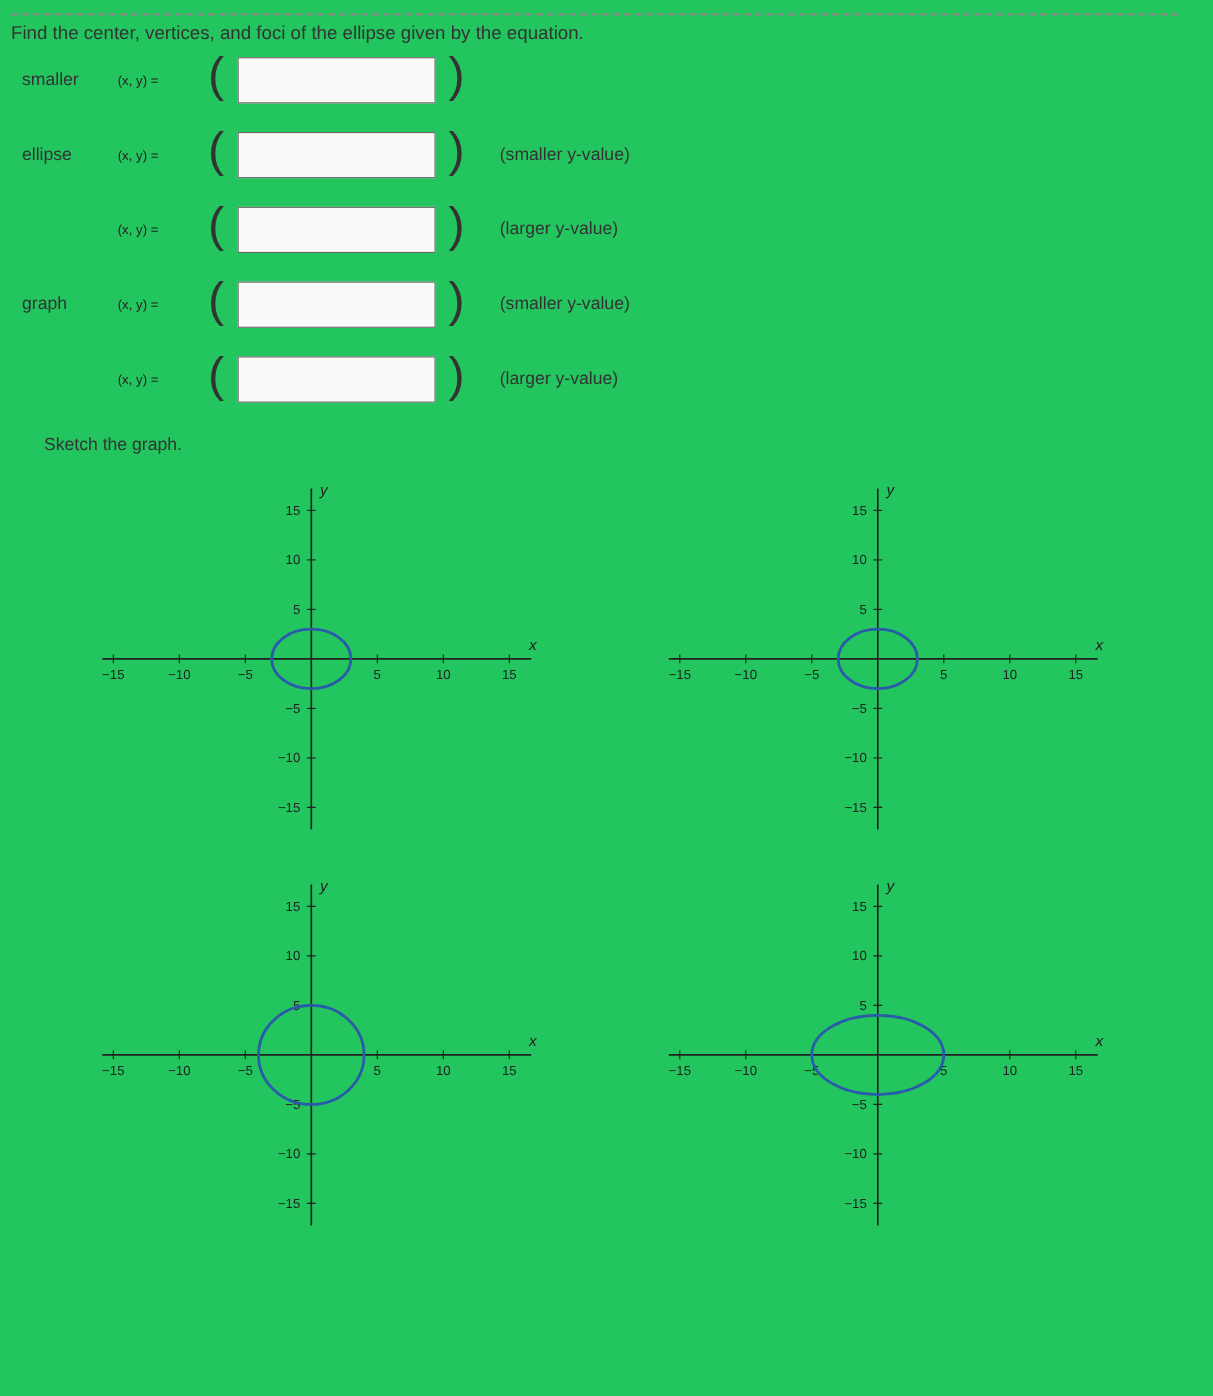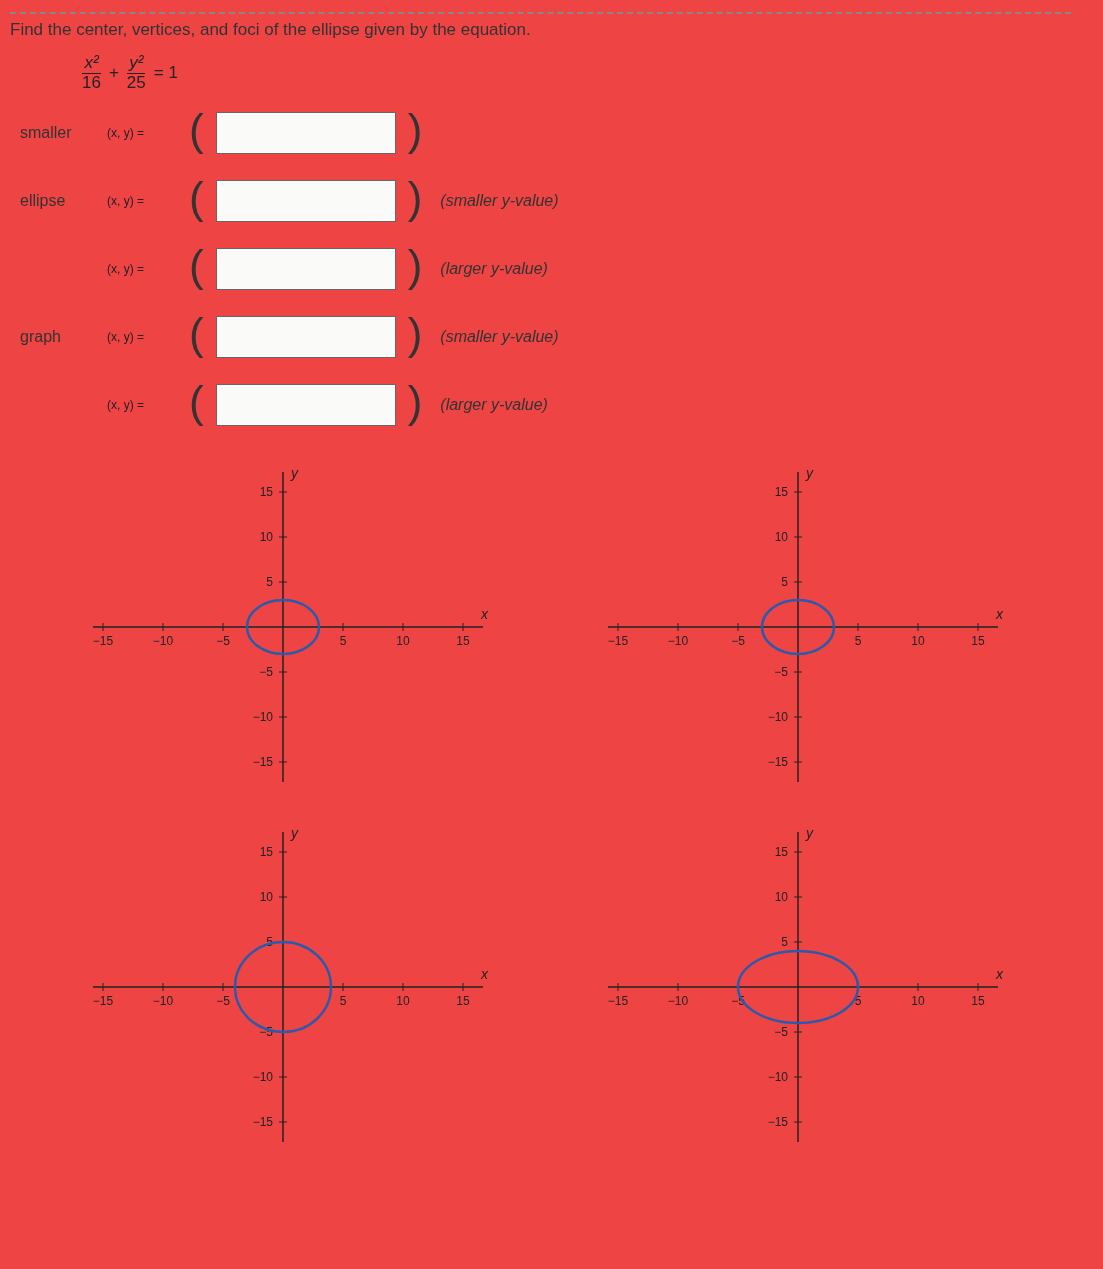--- a/index.html
+++ b/index.html
@@ -4,21 +4,21 @@
 <style>
   * { box-sizing: border-box; margin: 0; padding: 0; }
   body {
     font-family: Arial, Helvetica, sans-serif;
     background: #f0f0ed;
     color: #222;
     padding: 0;
     width: 1103px;
   }
   .page {
-    background: #ef4444;
+    background: #22c55e;
     padding: 12px 32px 20px 10px;
     min-height: 1269px;
   }
   .dashed-top {
     border-top: 2px dashed #888;
     margin-bottom: 6px;
   }
   .instruction {
     font-size: 17px;
     color: #333;
@@ -68,22 +68,21 @@
     display: inline-block;
     width: 180px;
     height: 42px;
     border: 1.5px solid #666;
     background: #fafaf8;
     vertical-align: middle;
   }
   .hint {
     font-size: 16px;
     color: #333;
-    margin-left: 6px;
-    font-style: italic;
+    margin-left: 20px;
   }
   .sketch-label {
     font-size: 16px;
     color: #333;
     margin: 30px 0 10px 30px;
   }
   .graphs {
     display: grid;
     grid-template-columns: 1fr 1fr;
     gap: 10px;
@@ -103,32 +102,20 @@
   .axis-label { font-size: 14px; fill: #222; font-style: italic; }
   .circle { fill: none; stroke: #2a5aaa; stroke-width: 2.5; }
 </style>
 </head>
 <body>
 
 <div class="page">
   <div class="dashed-top"></div>
   <div class="instruction">Find the center, vertices, and foci of the ellipse given by the equation.</div>
 
-  <div class="equation">
-    <span class="frac">
-      <span class="num">x²</span>
-      <span class="den">16</span>
-    </span>
-    <span>+</span>
-    <span class="frac">
-      <span class="num">y²</span>
-      <span class="den">25</span>
-    </span>
-    <span>= 1</span>
-  </div>
 
   <div class="answer-row">
     <div class="row-label">smaller</div>
     <div class="xy-label"><span>(x, y) =</span></div>
     <span class="paren">(</span>
     <span class="input-box"></span>
     <span class="paren">)</span>
     <span class="hint"></span>
   </div>
 
@@ -161,20 +148,21 @@
 
   <div class="answer-row">
     <div class="row-label"></div>
     <div class="xy-label"><span>(x, y) =</span></div>
     <span class="paren">(</span>
     <span class="input-box"></span>
     <span class="paren">)</span>
     <span class="hint">(larger y-value)</span>
   </div>
 
+  <div class="sketch-label">Sketch the graph.</div>
 
   <div class="graphs">
     <div class="graph-cell" id="g0">
         <svg width="420" height="330">
           <line x1="20" y1="165" x2="410" y2="165" class="axis"></line>
           <line x1="210" y1="10" x2="210" y2="320" class="axis"></line>
           <line x1="30" y1="161" x2="30" y2="169" class="tick"></line>
           <text x="30" y="183" text-anchor="middle" class="tick-label">−15</text>
           <line x1="90" y1="161" x2="90" y2="169" class="tick"></line>
           <text x="90" y="183" text-anchor="middle" class="tick-label">−10</text>

